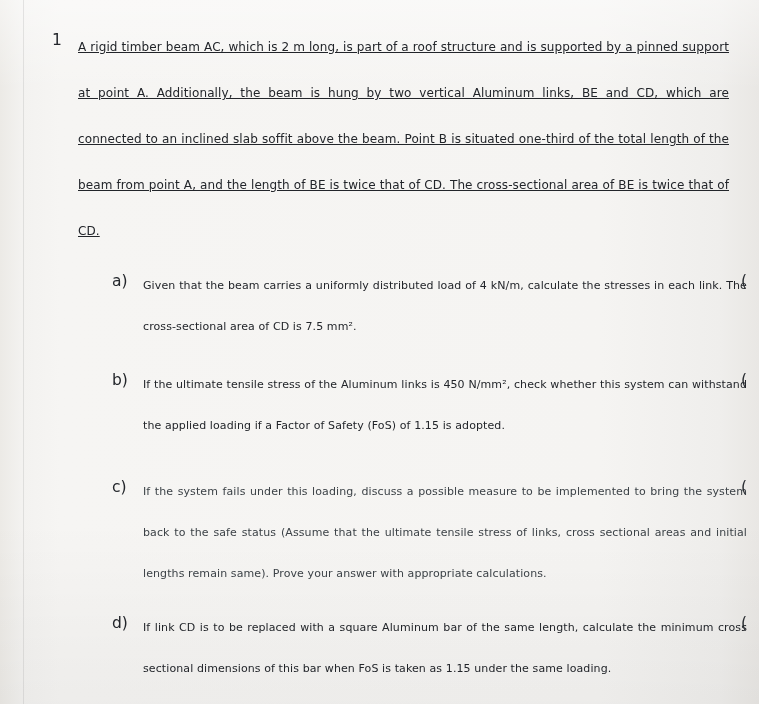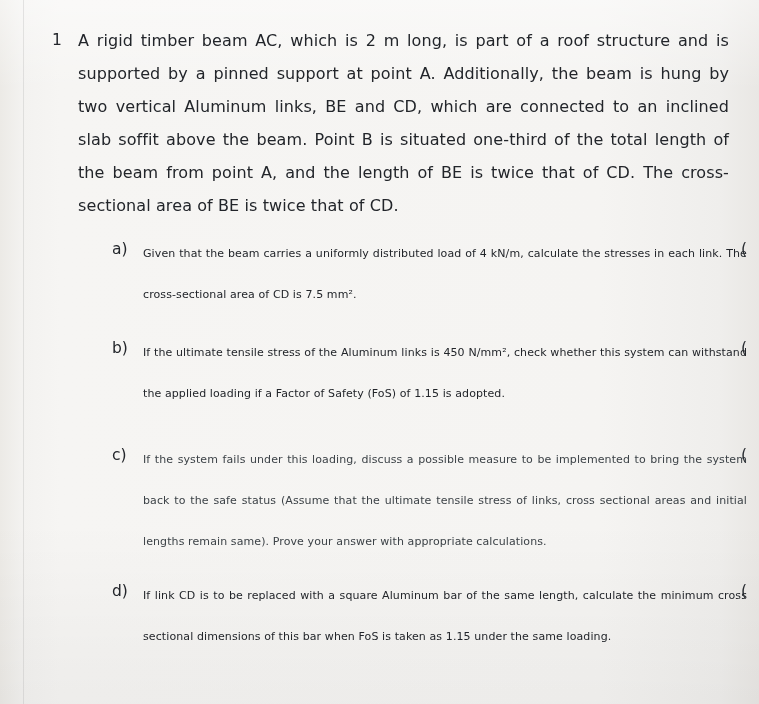--- a/index.html
+++ b/index.html
@@ -55,27 +55,28 @@
     width: 26px;
     flex: 0 0 26px;
     font-size: 15.5px;
     color: #23262b;
     line-height: 33px;
   }
   .qbody {
     flex: 1 1 auto;
   }
   .para {
-    font-size: 16px;
-    line-height: 33px;
+    font-size: 12px;
+    line-height: 46px;
     color: #22252a;
     text-align: justify;
     text-justify: inter-word;
     max-width: 651px;
     letter-spacing: 0.1px;
+    text-decoration: underline;
   }
   .sub-list {
     margin-top: 11px;
     padding-left: 34px;
   }
   .sub-item {
     display: flex;
     align-items: flex-start;
     margin-bottom: 13px;
     position: relative;

